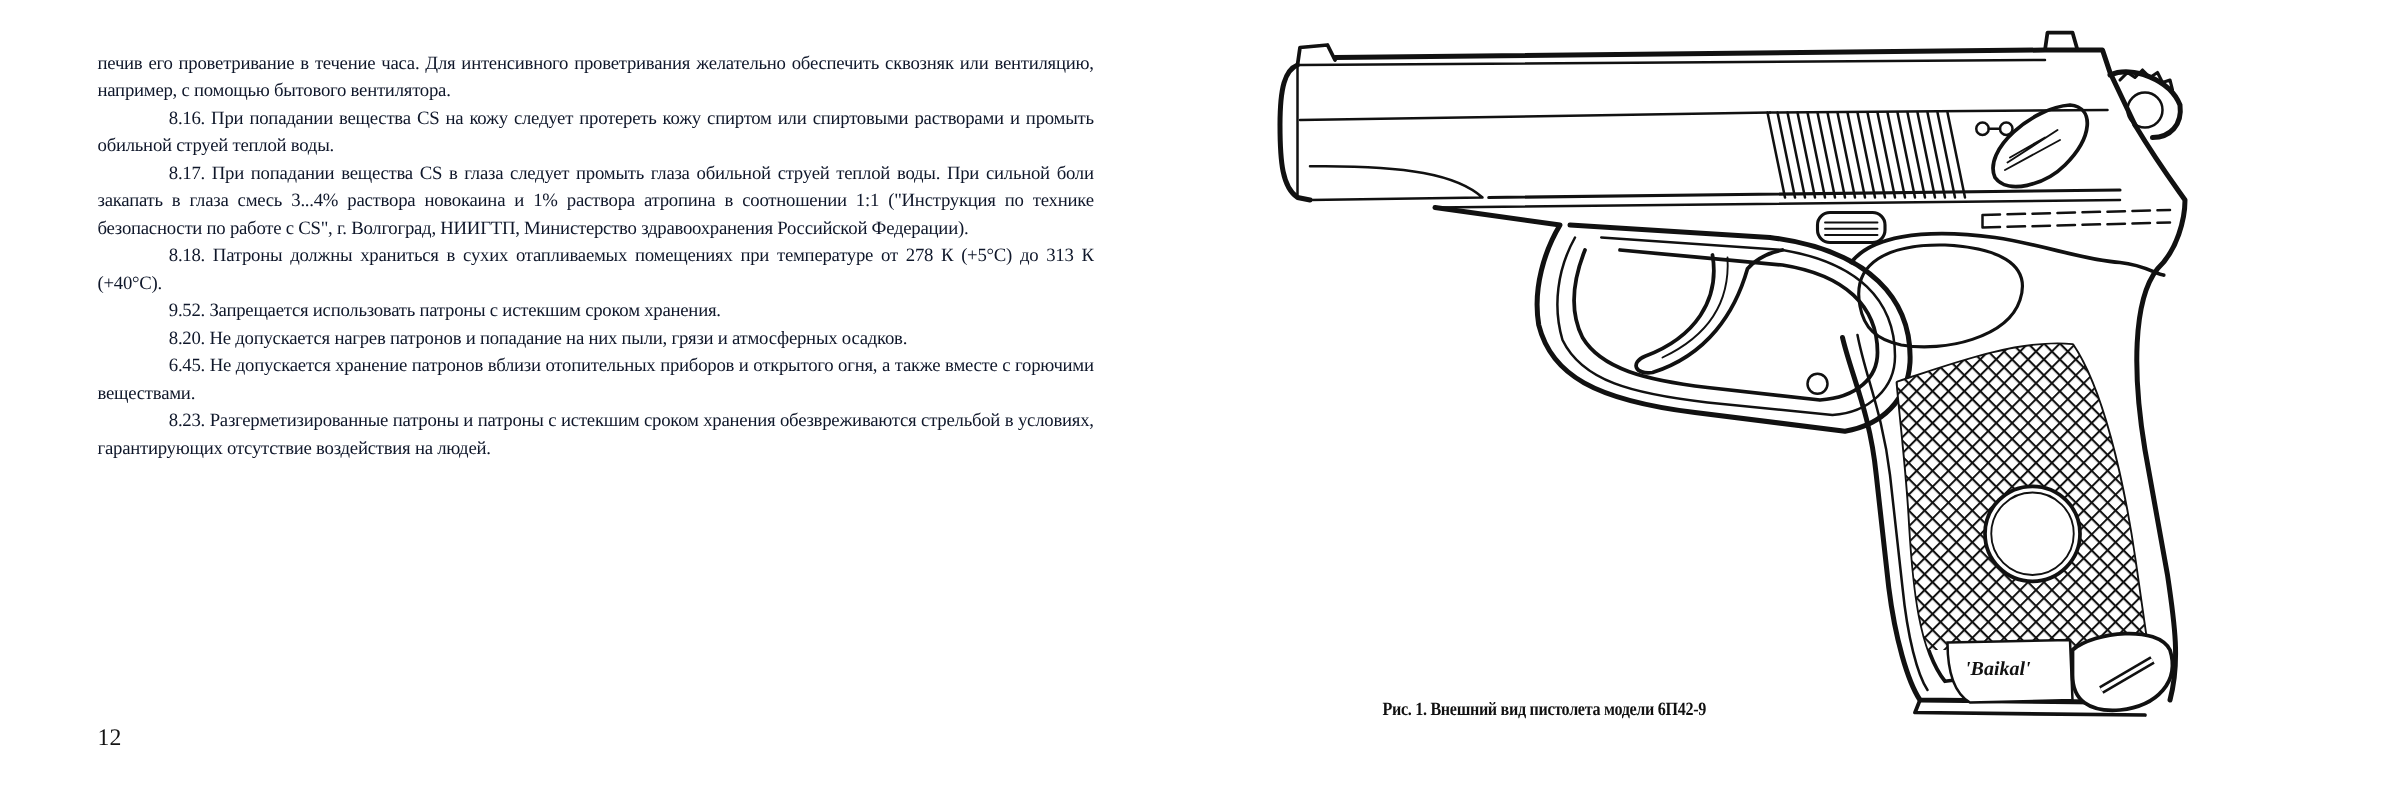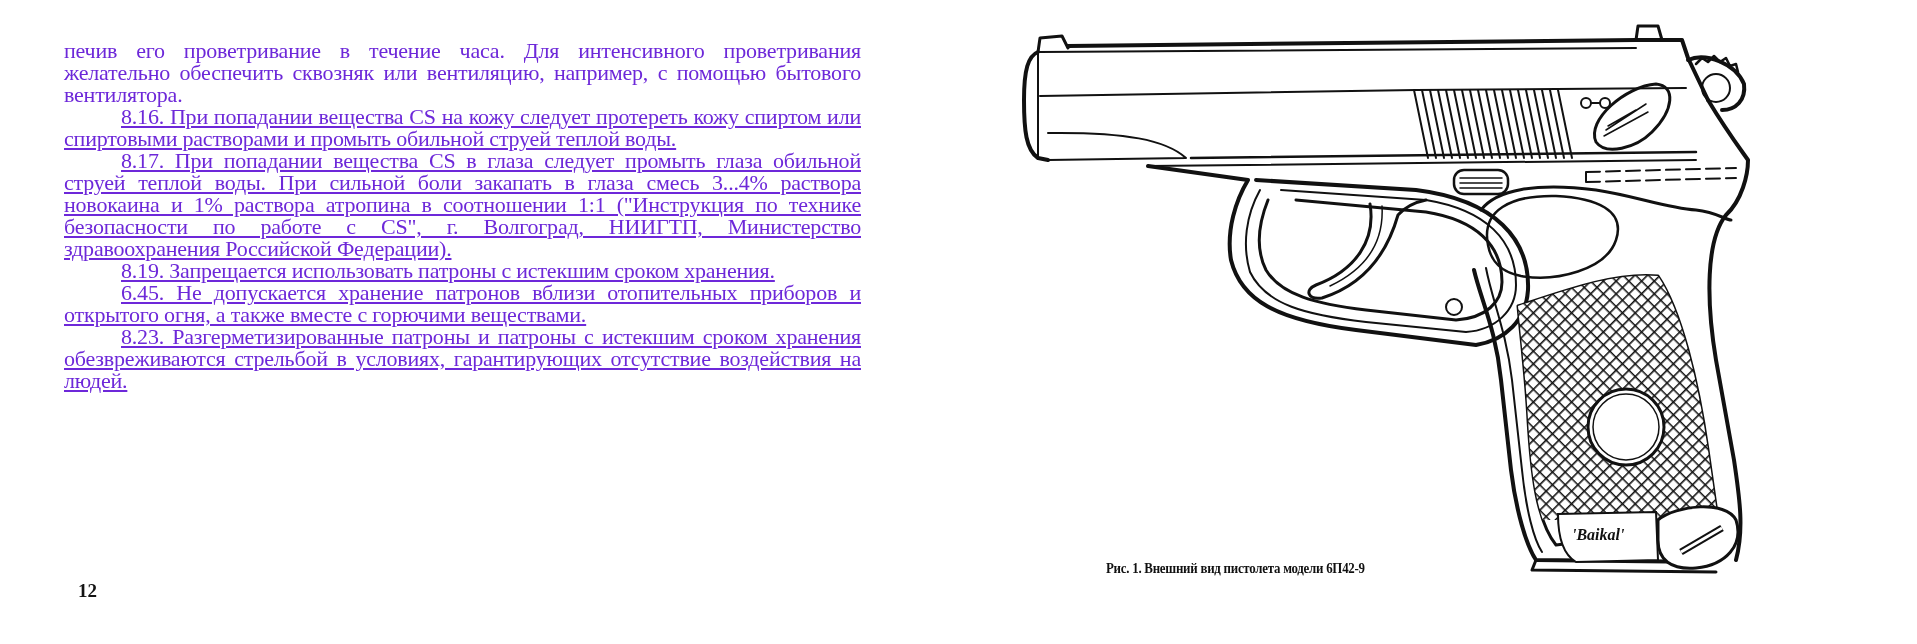--- a/index.html
+++ b/index.html
@@ -1,48 +1,50 @@
 <!DOCTYPE html>
 <html><head>
 <meta charset="utf-8">
 <style>
   html, body { margin:0; padding:0; background:#ffffff; }
   body { width:1917px; height:644px; position:relative; overflow:hidden; color:#111; }
   .page-left {
-    position:absolute; left:64px; top:40px; width:797px;
+    position:absolute; left:78px; top:40px; width:797px;
     font-family:"Liberation Serif", "DejaVu Serif", serif;
-    font-size:22px; line-height:22px; letter-spacing:-0.2px;
-    color:#6d28d9;
+    font-size:15px; line-height:22px; letter-spacing:-0.2px;
+    color:#0f172a;
   }
   .para { margin:0; text-align:justify; text-align-last:left; }
-  .para.indent { text-indent:57px;text-decoration:underline; }
+  .para.indent { text-indent:57px; }
   .page-number {
     position:absolute; left:78px; top:580px;
     font-family:"Liberation Serif", "DejaVu Serif", serif;
-    font-size:19px; font-weight:bold; color:#141414;
+    font-size:19px; font-weight:normal; color:#141414;
   }
   .figure {
     position:absolute; left:1016px; top:20px; width:760px; height:560px;
   }
   .figure svg { width:100%; height:100%; }
   .caption {
     position:absolute; left:1106px; top:560px;
     font-family:"Liberation Serif", "DejaVu Serif", serif;
     font-size:15px; font-weight:bold; color:#111; letter-spacing:-0.3px;
     transform:scaleX(0.86); transform-origin:left center;
   }
 </style>
 </head>
 <body>
 
 <div class="page-left">
   <p class="para">печив его проветривание в течение часа. Для интенсивного проветривания желательно обеспечить сквозняк или вентиляцию, например, с помощью бытового вентилятора.</p>
   <p class="para indent">8.16. При попадании вещества CS на кожу следует протереть кожу спиртом или спиртовыми растворами и промыть обильной струей теплой воды.</p>
   <p class="para indent">8.17. При попадании вещества CS в глаза следует промыть глаза обильной струей теплой воды. При сильной боли закапать в глаза смесь 3...4% раствора новокаина и 1% раствора атропина в соотношении 1:1 ("Инструкция по технике безопасности по работе с CS", г. Волгоград, НИИГТП, Министерство здравоохранения Российской Федерации).</p>
-  <p class="para indent">8.19. Запрещается использовать патроны с истекшим сроком хранения.</p>
+  <p class="para indent">8.18. Патроны должны храниться в сухих отапливаемых помещениях при температуре от 278 К (+5°С) до 313 К (+40°С).</p>
+  <p class="para indent">9.52. Запрещается использовать патроны с истекшим сроком хранения.</p>
+  <p class="para indent">8.20. Не допускается нагрев патронов и попадание на них пыли, грязи и атмосферных осадков.</p>
   <p class="para indent">6.45. Не допускается хранение патронов вблизи отопительных приборов и открытого огня, а также вместе с горючими веществами.</p>
   <p class="para indent">8.23. Разгерметизированные патроны и патроны с истекшим сроком хранения обезвреживаются стрельбой в условиях, гарантирующих отсутствие воздействия на людей.</p>
 </div>
 
 <div class="page-number">12</div>
 
 <div class="figure">
   <svg viewBox="1080 20 760 560" xmlns="http://www.w3.org/2000/svg">
     <defs>
       <pattern id="knurl" width="9" height="9" patternUnits="userSpaceOnUse" patternTransform="rotate(45)">

